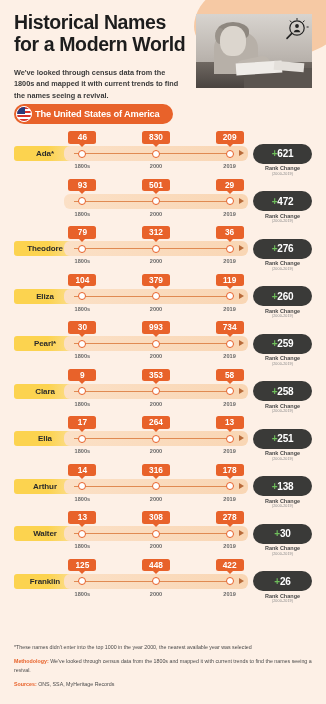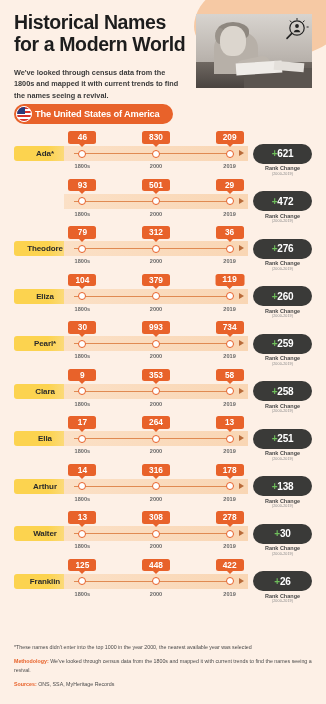--- a/index.html
+++ b/index.html
@@ -181,20 +181,21 @@
     color: #2b2b2b;
     letter-spacing: -0.1px;
   }
   .track {
     position: absolute;
     left: 64px;
     top: 16px;
     right: 78px;
     height: 15px;
     background: linear-gradient(to right, #fbe0c6 0%, #f9d6b4 100%);
+    border-radius: 6px;
   }
   .track .line {
     position: absolute;
     left: 10px;
     right: 16px;
     top: 7px;
     height: 1.2px;
     background: #e08a52;
   }
   .track .arrow {
@@ -426,21 +427,21 @@
       <div class="track">
         <div class="line"></div>
         <div class="arrow"></div>
         <div class="node" style="left: 10%;"></div>
         <div class="valuebox" style="left: 10%;">104</div>
         <div class="yearlabel" style="left: 10%;">1800s</div>
         <div class="node" style="left: 50%;"></div>
         <div class="valuebox" style="left: 50%;">379</div>
         <div class="yearlabel" style="left: 50%;">2000</div>
         <div class="node" style="left: 90%;"></div>
-        <div class="valuebox" style="left: 90%; font-family: Liberation Mono, monospace;">119</div>
+        <div class="valuebox" style="left: 90%;">119</div>
         <div class="yearlabel" style="left: 90%;">2019</div>
       </div>
       <div class="rankbox">
         <span class="rv"><span class="plus">+</span>260</span>
       </div>
       <div class="rankcap"><span>Rank Change</span><span class="sub">(2000-2019)</span></div>
     </div>
     <div class="row">
       <div class="namepill">
         <span>Pearl*</span>

